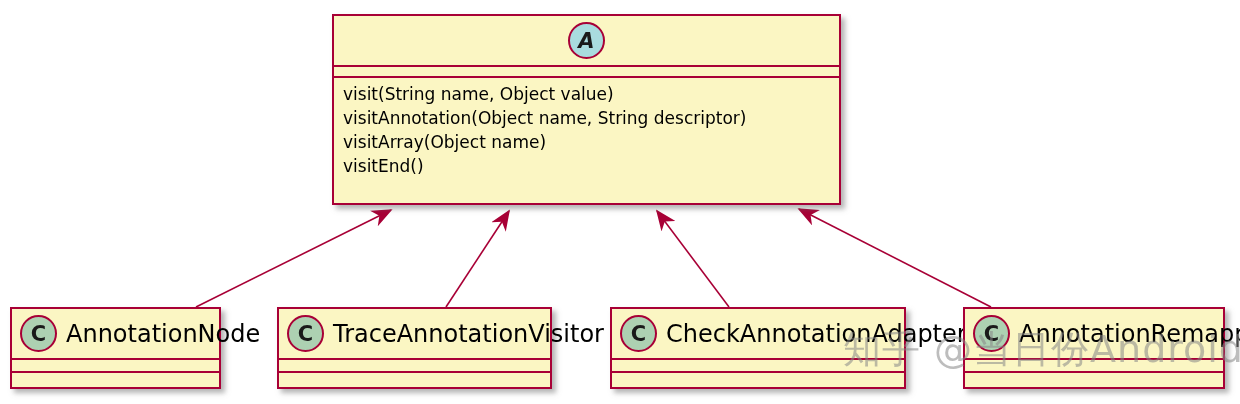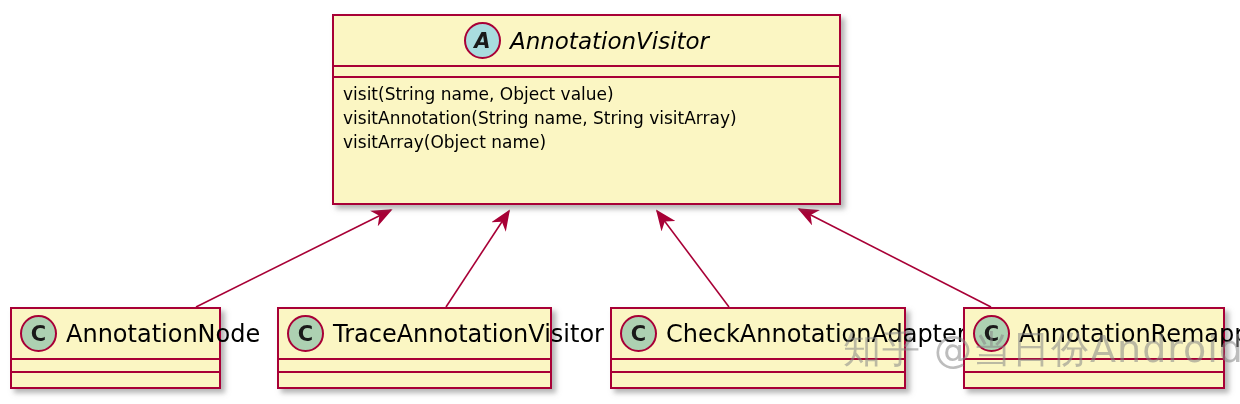--- a/index.html
+++ b/index.html
@@ -69,27 +69,27 @@
       <line x1="729" y1="307" x2="657" y2="211" marker-end="url(#vee)"></line>
       <line x1="991" y1="307" x2="799" y2="209" marker-end="url(#vee)"></line>
     </g>
   </svg>
 
   <div class="uml-box main" id="box-visitor">
     <div class="title centered">
       <div class="badge abstract">
         <span>A</span>
       </div>
-      <span class="class-name abstract-name">AnnotationVisitor</span>
     </div>
     <div class="fields"></div>
     <div class="methods">
       <div>visit(String name, Object value)</div>
-      <div>visitAnnotation(String name, String visitArray)</div>
+      <div>visitAnnotation(Object name, String descriptor)</div>
       <div>visitArray(Object name)</div>
+      <div>visitEnd()</div>
     </div>
   </div>
 
   <div class="uml-box child" id="box-node">
     <div class="title leftward">
       <div class="badge concrete">
         <span>C</span>
       </div>
       <span class="class-name concrete-name">AnnotationNode</span>
     </div>

